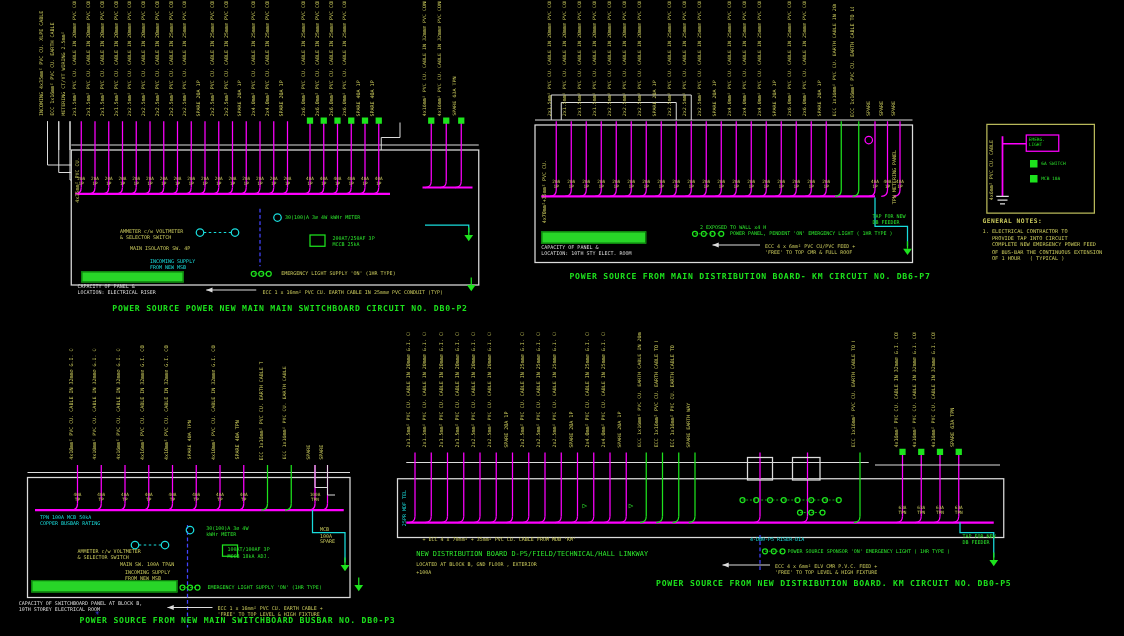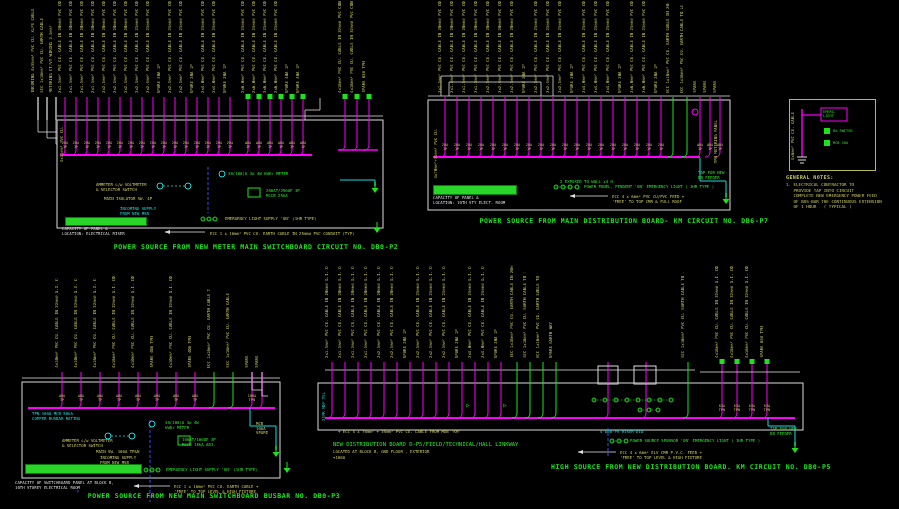--- a/index.html
+++ b/index.html
@@ -9,21 +9,21 @@
   .vlab{position:absolute;writing-mode:vertical-rl;transform:rotate(180deg);
         font:4px "DejaVu Sans Mono",monospace;color:#c9c95c;line-height:4px;
         white-space:nowrap;overflow:hidden;width:6px;letter-spacing:0;}
   .mini{position:absolute;font:3.5px "DejaVu Sans Mono",monospace;color:#c9c95c;
         line-height:3.6px;white-space:pre;text-align:center;transform:translateX(-50%);}
   .note{position:absolute;font:4px "DejaVu Sans Mono",monospace;line-height:4.6px;
         white-space:pre;}
   .rotnote{position:absolute;writing-mode:vertical-rl;transform:rotate(180deg);
         font:4px "DejaVu Sans Mono",monospace;line-height:4px;white-space:nowrap;}
   .dtitle{position:absolute;font:bold 6.5px "DejaVu Sans Mono",monospace;color:#1de31d;
-        transform:translateX(-50%);white-space:nowrap;letter-spacing:.6px;margin-left:24px;}
+        transform:translateX(-50%);white-space:nowrap;letter-spacing:.6px;}
   .gbar{position:absolute;background:#28d528;border:1px solid #0b7a0b;}
   .legend{position:absolute;left:789px;top:99px;width:85px;height:70px;
         border:1px solid #b8b85a;}
   .gnotes-title{position:absolute;left:786px;top:174px;font:bold 5px "DejaVu Sans Mono",monospace;
         color:#c9c95c;letter-spacing:.4px;}
   .gnote-line{font:4.2px "DejaVu Sans Mono",monospace;color:#c9c95c;line-height:5.6px;white-space:pre;}
   #gnote-lines{position:absolute;left:786px;top:182px;}
   .lg-item{position:absolute;font:3.6px "DejaVu Sans Mono",monospace;color:#2ce52c;white-space:pre;}
   .c-y{color:#c9c95c}.c-g{color:#2ce52c}.c-c{color:#19dcdc}.c-w{color:#dcdcdc}
   .c-b{color:#4343ff}
@@ -394,21 +394,21 @@
       <div class="note c-y" style="left: 96px; top: 183px;">AMMETER c/w VOLTMETER
 &amp; SELECTOR SWITCH</div>
       <div class="note c-y" style="left: 104px; top: 197px;">MAIN ISOLATOR SW. 4P</div>
       <div class="note c-g" style="left: 266px; top: 189px;">200AT/250AF 3P
 MCCB 25kA</div>
       <div class="note c-c" style="left: 120px; top: 207px;">INCOMING SUPPLY
 FROM NEW MSB</div>
       <div class="note c-y" style="left: 225px; top: 217px;">EMERGENCY LIGHT SUPPLY 'ON' (1HR TYPE)</div>
       <div class="note c-y" style="left: 210px; top: 232px;">ECC 1 x 16mm² PVC CU. EARTH CABLE IN 25mm∅ PVC CONDUIT (TYP)</div>
       <div class="rotnote c-y" style="left: 60px; top: 126px;">4x35mm² PVC CU.</div>
-      <div class="dtitle" style="left: 232px; top: 243px;">POWER SOURCE FROM NEW METER MAIN SWITCHBOARD CIRCUIT NO. DB0-P2</div>
+      <div class="dtitle" style="left: 232px; top: 243px;">POWER SOURCE POWER NEW MAIN MAIN SWITCHBOARD CIRCUIT NO. DB0-P2</div>
       <div class="vlab" style="left: 438px; top: 1px; height: 92px;">2x1.5mm² PVC CU. CABLE IN 20mm∅ PVC CONDUIT - LIGHTING L1</div>
       <div class="mini" style="left: 445px; top: 144px;">20A
 1P</div>
       <div class="vlab" style="left: 450px; top: 1px; height: 92px;">2x1.5mm² PVC CU. CABLE IN 20mm∅ PVC CONDUIT - LIGHTING L2</div>
       <div class="mini" style="left: 457px; top: 144px;">20A
 1P</div>
       <div class="vlab" style="left: 462px; top: 1px; height: 92px;">2x1.5mm² PVC CU. CABLE IN 20mm∅ PVC CONDUIT - LIGHTING L3</div>
       <div class="mini" style="left: 469px; top: 144px;">20A
 1P</div>
       <div class="vlab" style="left: 474px; top: 1px; height: 92px;">2x1.5mm² PVC CU. CABLE IN 20mm∅ PVC CONDUIT - LOBBY LTG</div>
@@ -571,21 +571,21 @@
       <div class="note c-y" style="left: 333px; top: 456px;">+100A</div>
       <div class="note c-c" style="left: 600px; top: 430px;">4-DB0-P5 RISER-DIA</div>
       <div class="note c-g" style="left: 630px; top: 439px;">POWER SOURCE SPONSOR 'ON' EMERGENCY LIGHT ( 1HR TYPE )</div>
       <div class="note c-y" style="left: 620px; top: 451px;">ECC 4 x 6mm² ELV CMR P.V.C. FEED +
 'FREE' TO TOP LEVEL &amp; HIGH FIXTURE</div>
       <div class="note c-g" style="left: 770px; top: 427px;">TAP FOR NEW
 DB FEEDER</div>
       <div class="note c-g" style="left: 466px; top: 401px; font: 6px &quot;DejaVu Sans Mono&quot;, monospace;">▷</div>
       <div class="note c-g" style="left: 503px; top: 401px; font: 6px &quot;DejaVu Sans Mono&quot;, monospace;">▷</div>
       <div class="rotnote c-c" style="left: 322px; top: 392px;">25PR MDF TEL</div>
-      <div class="dtitle" style="left: 667px; top: 463px;">HIGH SOURCE FROM NEW DISTRIBUTION BOARD. KM CIRCUIT NO. DB0-P5</div>
+      <div class="dtitle" style="left: 667px; top: 463px;">POWER SOURCE FROM NEW DISTRIBUTION BOARD. KM CIRCUIT NO. DB0-P5</div>
     </div>
 
   <div class="legend">
     <svg width="85" height="70" style="position:absolute;left:0;top:0">
       <line x1="12" y1="9" x2="12" y2="57" stroke="#ff00ff" stroke-width="1.4"></line>
       <line x1="12" y1="15" x2="31" y2="15" stroke="#ff00ff" stroke-width="1.2"></line>
       <rect x="31" y="8" width="26" height="13" fill="none" stroke="#ff00ff" stroke-width="1"></rect>
       <rect x="34" y="28" width="6" height="6" fill="#1de31d"></rect>
       <rect x="34" y="40" width="6" height="6" fill="#1de31d"></rect>
       <line x1="7" y1="57" x2="17" y2="57" stroke="#dcdcdc" stroke-width="1"></line>

